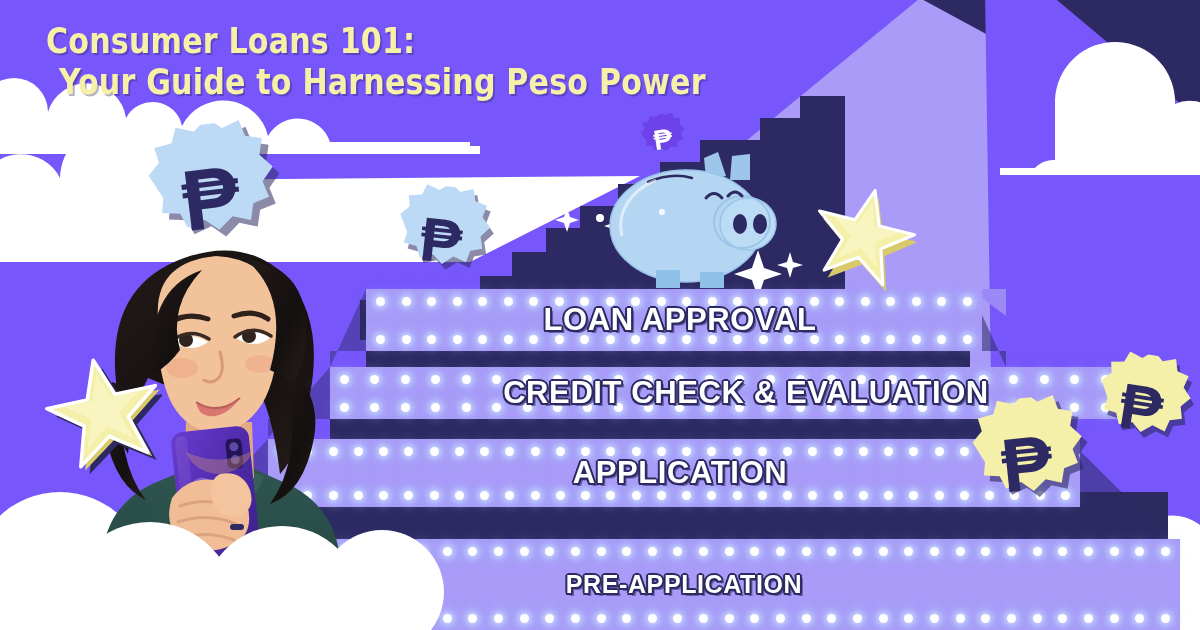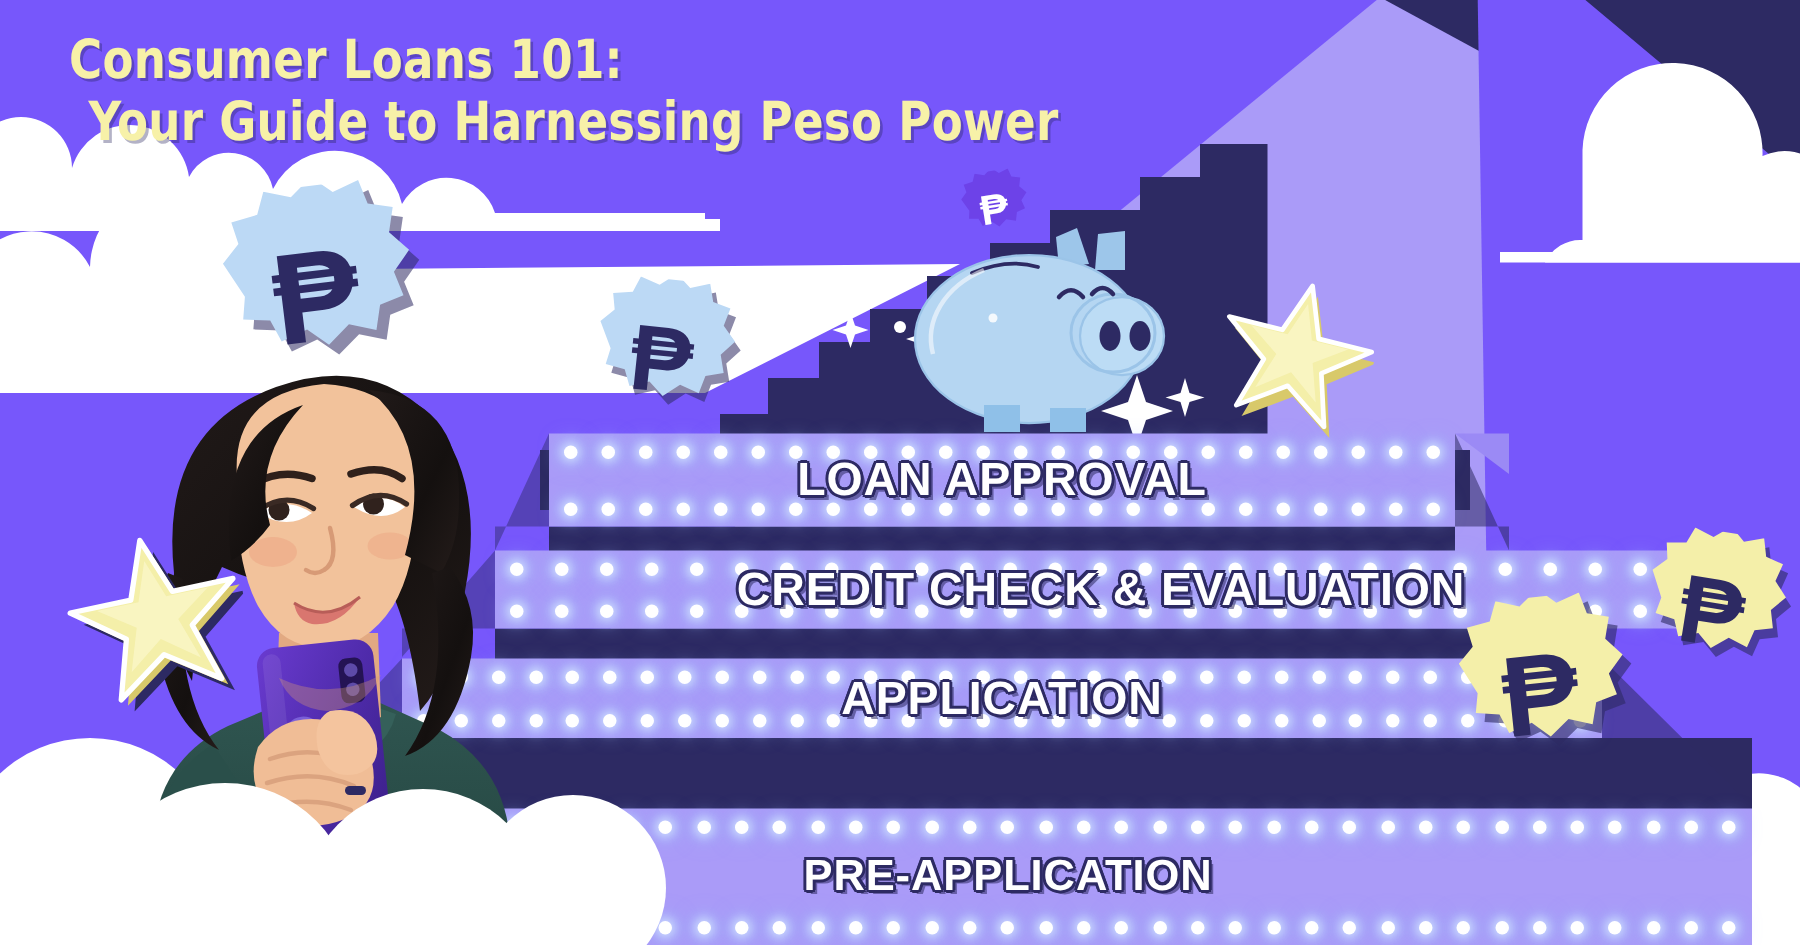--- a/index.html
+++ b/index.html
@@ -30,21 +30,21 @@
     transform-origin:left top;
     white-space:nowrap;
   }
   #title-line1{display:block;}
   #title-line2{display:block;margin-top:3px;margin-left:14px;}
 
   
   .step{
     position:absolute;z-index:40;
     background:#aa9bf8;
-    display:flex;align-items:center;justify-content:center;
+    display:flex;align-items:center;justify-content:center;padding-left:12px;
   }
   .step .dots{
     position:absolute;left:0;width:100%;height:10px;
     display:flex;justify-content:space-between;align-items:center;
     padding:0 10px;box-sizing:border-box;pointer-events:none;
   }
   .dots.top{top:7px;}
   .dots.bottom{bottom:7px;}
   .dot{
     width:9px;height:9px;border-radius:50%;
@@ -62,27 +62,27 @@
     white-space:nowrap;
     -webkit-text-stroke:0px;
     text-shadow:
       2px 0 0 #2d2a63, -2px 0 0 #2d2a63, 0 2px 0 #2d2a63, 0 -2px 0 #2d2a63,
       1.5px 1.5px 0 #2d2a63, -1.5px 1.5px 0 #2d2a63, 1.5px -1.5px 0 #2d2a63, -1.5px -1.5px 0 #2d2a63,
       3px 3px 0 rgba(45,42,99,.55);
   }
 
   #step-1{left:366px;top:289px;width:604px;height:62px;}
   #step-2{left:330px;top:367px;width:808px;height:52px;}
-  #step-3{left:268px;top:439px;width:800px;height:53px;}
+  #step-3{left:268px;top:439px;width:800px;height:68px;}
   #step-4{left:176px;top:539px;width:992px;height:91px;}
 
   #step-1 .step-label{font-size:31px;}
   #step-2 .step-label{font-size:31px;}
   #step-3 .step-label{font-size:31px;}
-  #step-4 .step-label{font-size:29px;}
+  #step-4 .step-label{font-size:25px;}
 
   
   .coin{position:absolute;z-index:55;}
   .coin .glyph{
     position:absolute;inset:0;
     display:flex;align-items:center;justify-content:center;
     font-family:"Liberation Sans","DejaVu Sans",sans-serif;
     font-weight:bold;color:#2d2a63;
     pointer-events:none;
   }

